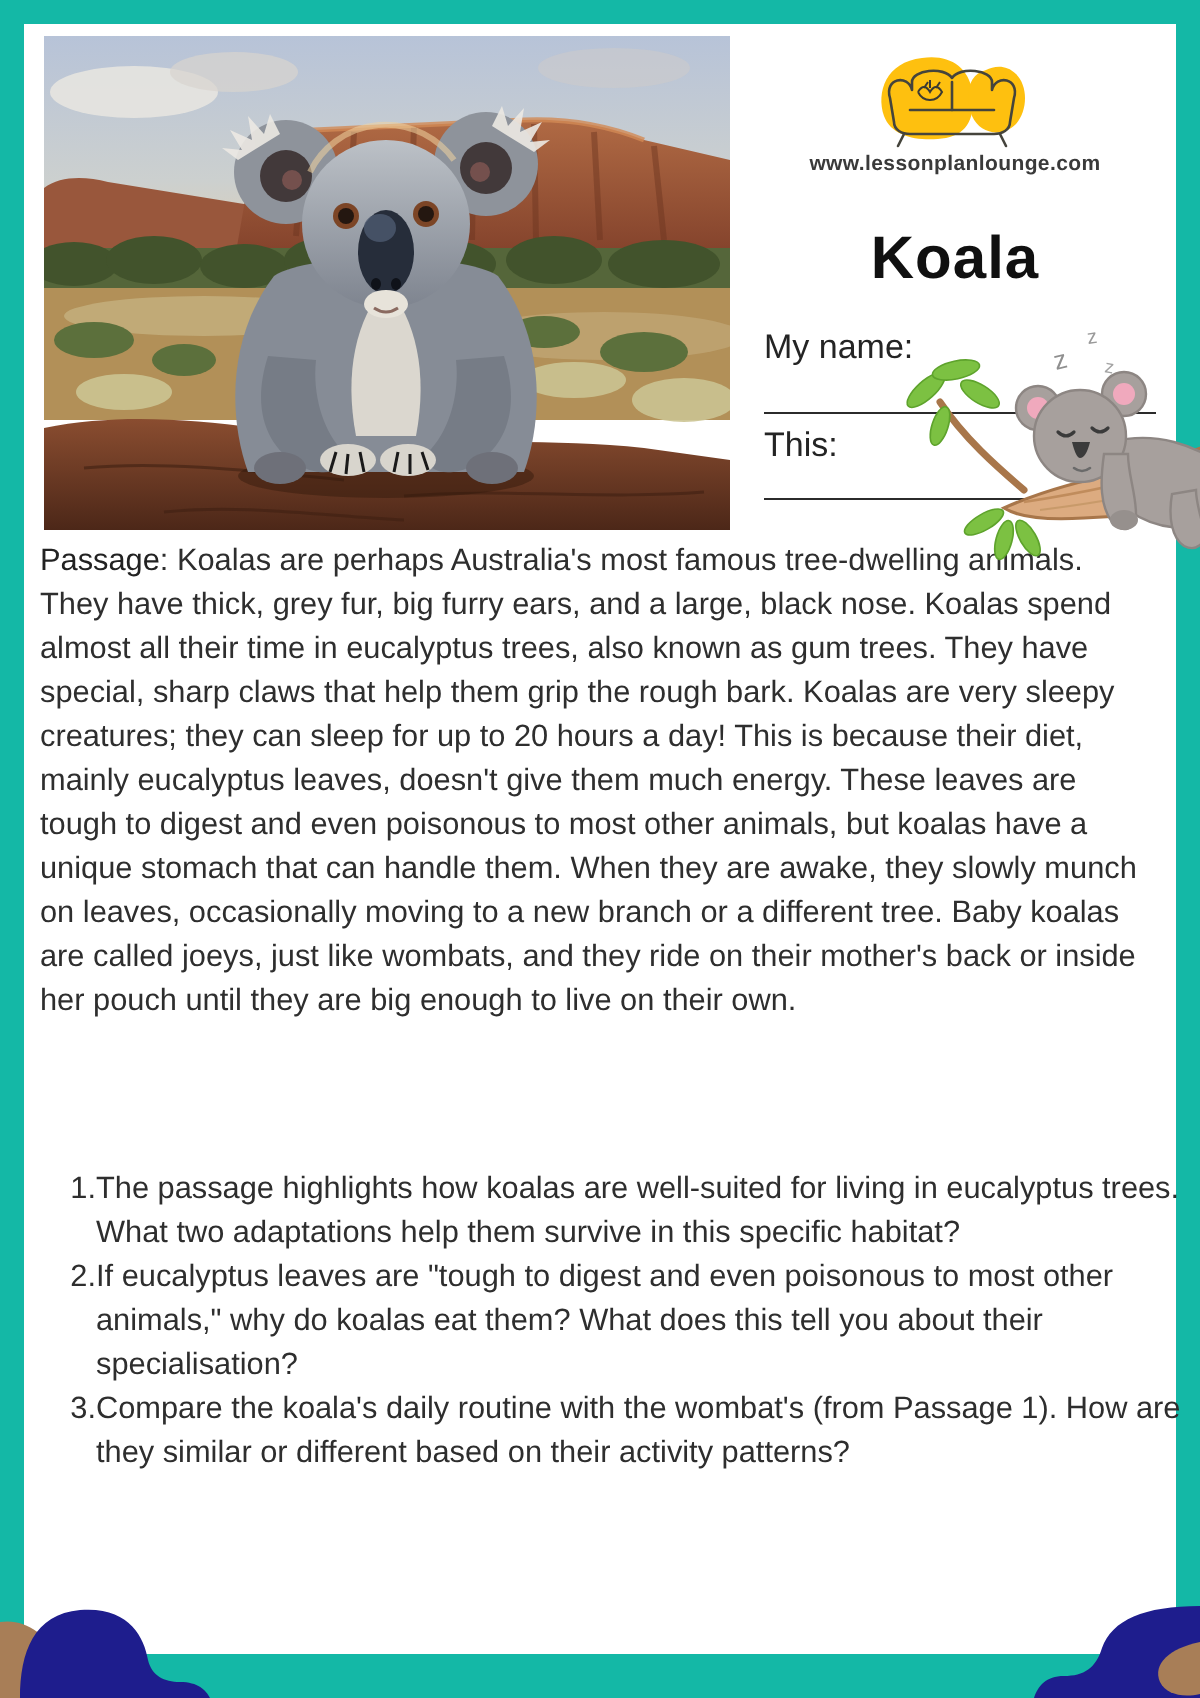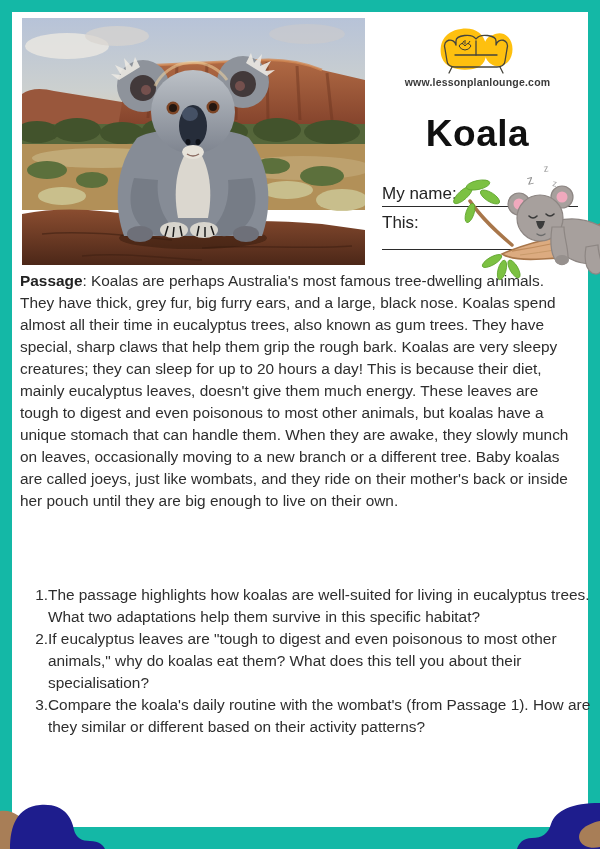--- a/index.html
+++ b/index.html
@@ -7,31 +7,31 @@
        font-family:"Liberation Sans",sans-serif;-webkit-font-smoothing:antialiased;}
   .page{position:relative;width:600px;height:849px;background:#14b8a6;overflow:hidden;}
   .inner{position:absolute;left:12px;top:12px;width:576px;height:815px;background:#ffffff;}
   .photo{position:absolute;left:10px;top:6px;width:343px;height:247px;overflow:hidden;}
   .photo svg{display:block;}
   .rightcol{position:absolute;left:355px;top:0;width:221px;height:260px;}
   .logo{position:absolute;left:64px;top:12px;width:90px;height:52px;}
   .website{position:absolute;left:0;top:64px;width:221px;text-align:center;
            font-size:10.5px;letter-spacing:.2px;color:#3a3a3a;font-weight:bold;}
   .title{position:absolute;left:0;top:101px;width:221px;text-align:center;margin:0;
-         font-size:37px;font-weight:800;color:#101010;letter-spacing:.5px;}
+         font-size:30px;font-weight:800;color:#101010;letter-spacing:.5px;}
   .field-label{position:absolute;left:15px;font-size:17px;color:#242424;}
-  .name-label{top:172px;}
+  .name-label{top:152px;}
   .class-label{top:201px;}
   .write-line{position:absolute;left:15px;width:196px;border-top:1.6px solid #2b2b2b;height:0;}
   .name-line{top:194px;}
   .class-line{top:237px;}
   .koala-clip{position:absolute;left:428px;top:143px;width:172px;height:128px;z-index:5;}
   .passage{position:absolute;left:8px;top:258px;width:558px;margin:0;
            font-size:15.4px;line-height:22px;color:#2e2e2e;}
-  .passage b{font-weight:bold;color:#222;}
+  .passage b{font-weight:normal;color:#222;}
   .questions{position:absolute;left:8px;top:572px;width:556px;margin:0;
              padding:0 0 0 28px;font-size:15.4px;line-height:22px;color:#2e2e2e;
              list-style:none;counter-reset:q;}
   .questions li{position:relative;counter-increment:q;}
   .questions li::before{content:counter(q) ".";position:absolute;left:0;transform:translateX(-100%);}
   .blobs{position:absolute;left:0;bottom:0;width:600px;height:58px;z-index:8;}
 </style>
 </head>
 <body>
 

